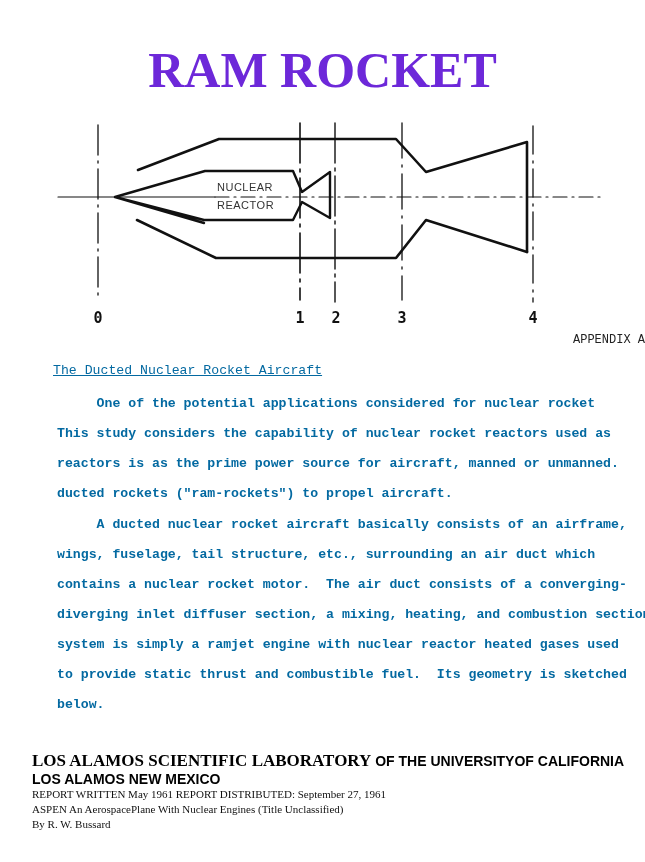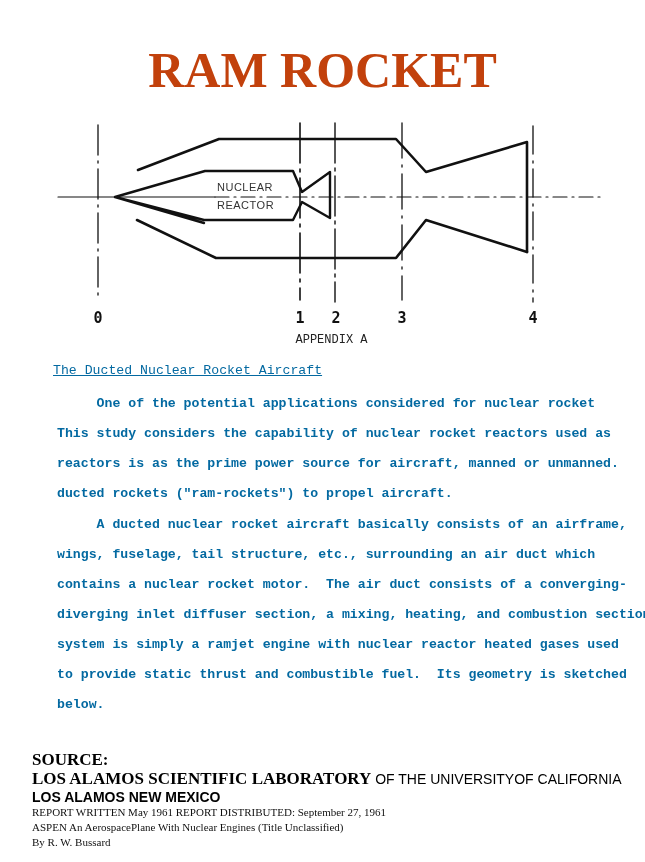--- a/index.html
+++ b/index.html
@@ -1,50 +1,50 @@
 <!DOCTYPE html>
 <html><head>
   <meta charset="utf-8">
   <style>
     html, body { margin: 0; padding: 0; background: #ffffff; }
     body { width: 645px; height: 862px; position: relative; overflow: hidden; color: #111; }
     .title {
       position: absolute; left: 0; top: 40px; width: 645px; text-align: center;
       font-family: "Liberation Serif", serif; font-weight: bold; font-size: 50px;
-      letter-spacing: 0px; color: #c2410c; margin: 0; line-height: 60px;
+      letter-spacing: 0px; color: #6d28d9; margin: 0; line-height: 60px;
     }
     .diagram { position: absolute; left: 0; top: 0; width: 516px; height: 340px; }
     .station-label {
       position: absolute; font-family: "DejaVu Sans Mono", monospace; font-weight: bold;
       font-size: 15px; color: #111; top: 309px; transform: translateX(-50%);
     }
     .reactor-label {
       position: absolute; font-family: "Liberation Sans", sans-serif; font-size: 11px;
       color: #333; letter-spacing: 0.5px; line-height: 18px;
     }
     .appendix {
-      position: absolute; top: 333px; left: 0; width: 645px; text-align: center;
+      position: absolute; top: 333px; left: 0; width: 645px; text-align: right;
       font-family: "Liberation Mono", monospace; font-size: 12px; color: #222;
       padding-left: 18px; box-sizing: border-box;
     }
     .typed {
       font-family: "Liberation Mono", "DejaVu Sans Mono", monospace; font-size: 13.2px;
       color: #0369a1; font-weight: bold; letter-spacing: 0px;
     }
     .section-heading {
       position: absolute; left: 53px; top: 363px; text-decoration: underline;
       font-weight: normal;
     }
     .para { position: absolute; left: 53px; width: 590px; margin: 4px; }
     .para .line { display: block; height: 30px; line-height: 16px; white-space: pre; }
     .source { position: absolute; left: 32px; top: 751px; font-family: "Liberation Serif", serif; color: #000; }
     .source .s-head { font-weight: bold; font-size: 17px; line-height: 18px; display: block; }
     .source .s-org { font-size: 17px; line-height: 20px; display: block; white-space: nowrap; }
     .source .s-org .serif-part { font-family: "Liberation Serif", serif; font-weight: bold; }
-    .source .s-org .sans-part { font-family: "Liberation Sans", sans-serif; font-weight: normal; font-size: 14px; }
+    .source .s-org .sans-part { font-family: "Liberation Sans", sans-serif; font-weight: bold; font-size: 14px; }
     .source .s-loc { font-family: "Liberation Sans", sans-serif; font-weight: bold; font-size: 14px; line-height: 16px; display: block; }
     .source .s-small { font-family: "Liberation Serif", serif; font-size: 11px; line-height: 15px; display: block; color: #111; }
   </style>
 </head>
 <body>
 
 <h1 class="title">RAM ROCKET</h1>
 
 <div class="diagram">
   <svg width="645" height="340" viewBox="0 0 645 340">
@@ -94,19 +94,18 @@
   <span class="line">     A ducted nuclear rocket aircraft basically consists of an airframe,</span>
   <span class="line">wings, fuselage, tail structure, etc., surrounding an air duct which</span>
   <span class="line">contains a nuclear rocket motor.  The air duct consists of a converging-</span>
   <span class="line">diverging inlet diffuser section, a mixing, heating, and combustion section,</span>
   <span class="line">system is simply a ramjet engine with nuclear reactor heated gases used</span>
   <span class="line">to provide static thrust and combustible fuel.  Its geometry is sketched</span>
   <span class="line">below.</span>
 </div>
 
 <div class="source">
-  <span class="s-head">SOURCE:</span>
   <span class="s-org"><span class="serif-part">LOS ALAMOS SCIENTIFIC LABORATORY</span><span class="sans-part"> OF THE UNIVERSITYOF CALIFORNIA</span></span>
   <span class="s-loc">LOS ALAMOS NEW MEXICO</span>
   <span class="s-small">REPORT WRITTEN May 1961 REPORT DISTRIBUTED: September 27, 1961</span>
   <span class="s-small">ASPEN An AerospacePlane With Nuclear Engines (Title Unclassified)</span>
   <span class="s-small">By R. W. Bussard</span>
 </div>
 
 </body></html>

